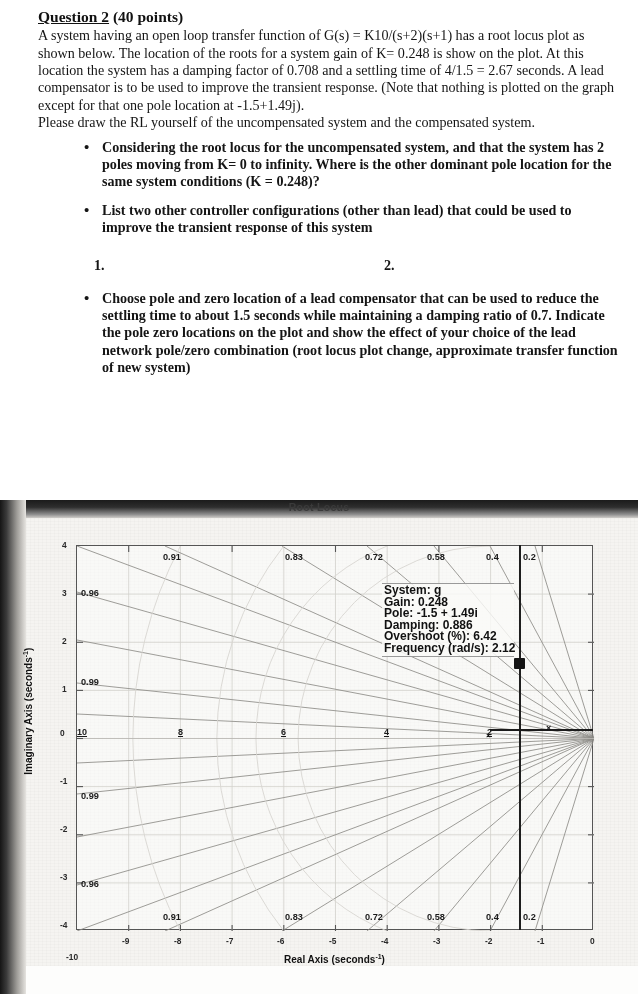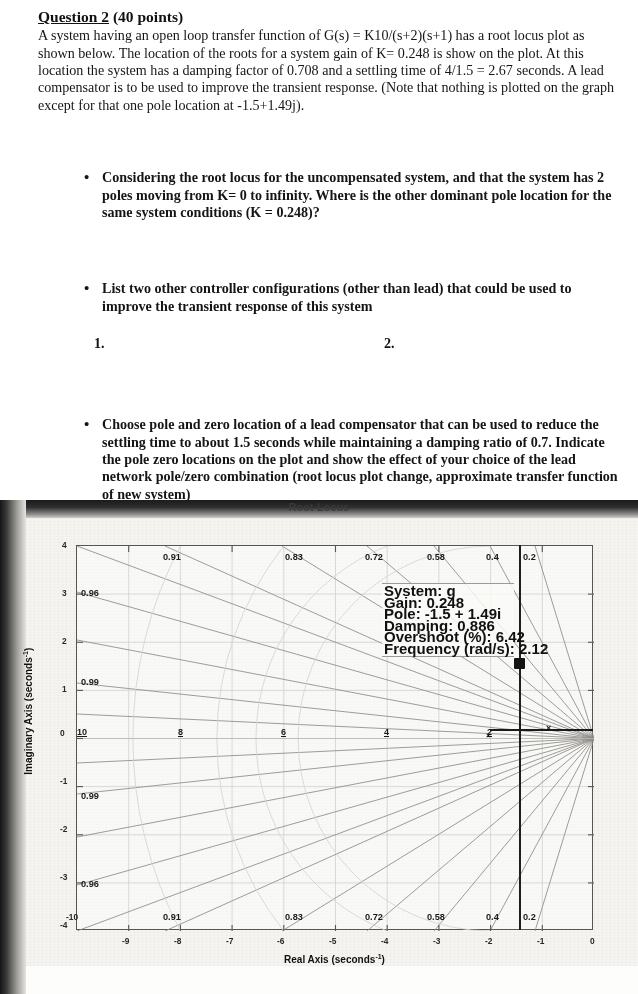--- a/index.html
+++ b/index.html
@@ -30,21 +30,20 @@
     font-weight:400;
   }
 
   ul.bl{ list-style:none; margin:0; padding:0; }
   ul.bl li{
     position:relative;
     padding-left:20px;
     margin-left:44px;
     font-size:14.1px; line-height:1.235; color:#151515;
     font-weight:600;
-    margin-top:48px;
   }
   ul.bl li:before{
     content:"\2022";
     position:absolute; left:2px; top:-1px;
     font-size:15px;
   }
   .spacer-sm{height:11px;}
   .spacer-xs{height:7px;}
   .spacer-md{height:16px;}
 
@@ -137,21 +136,21 @@
     font-family:"Liberation Sans", sans-serif;
     font-size:10px; font-weight:bold; color:#111;
     white-space:nowrap;
   }
 
   #datatip{
     position:absolute;
     left:382px; top:583px;
     width:128px;
     font-family:"Liberation Sans", sans-serif;
-    font-size:15px; font-weight:bold; color:#111;
+    font-size:12px; font-weight:bold; color:#111;
     line-height:11.6px;
     background:rgba(250,250,248,0.82);
     border-top:1px solid #9a9a9a;
     border-bottom:1px solid #9a9a9a;
     padding:1px 2px;
     z-index:6;
   }
   #datatip div{white-space:nowrap;}
 
   #marker{
@@ -184,20 +183,21 @@
 <div id="doc">
   <div id="doc-inner">
 
     <p class="q-title">
       <span class="uline">Question 2</span>
       <span>(40 points)</span>
     </p>
 
     <p class="para">A system having an open loop transfer function of G(s) = K10/(s+2)(s+1) has a root locus plot as shown below. The location of the roots for a system gain of K= 0.248 is show on the plot. At this location the system has a damping factor of 0.708 and a settling time of 4/1.5 = 2.67 seconds. A lead compensator is to be used to improve the transient response. (Note that nothing is plotted on the graph except for that one pole location at -1.5+1.49j).</p>
 
+    <p class="para">Please draw the RL yourself of the uncompensated system and the compensated system.</p>
 
     <div class="spacer-xs"></div>
 
     <ul class="bl">
       <li>Considering the root locus for the uncompensated system, and that the system has 2 poles moving from K= 0 to infinity. Where is the other dominant pole location for the same system conditions (K = 0.248)?</li>
       <div class="spacer-sm"></div>
       <li>List two other controller configurations (other than lead) that could be used to improve the transient response of this system</li>
     </ul>
 
     <div class="spacer-md"></div>
@@ -352,21 +352,21 @@
   <span class="ax-label" style="left:62px; top:40px;">4</span>
   <span class="ax-label" style="left:62px; top:88px;">3</span>
   <span class="ax-label" style="left:62px; top:136px;">2</span>
   <span class="ax-label" style="left:62px; top:184px;">1</span>
   <span class="ax-label" style="left:60px; top:228px;">0</span>
   <span class="ax-label" style="left:60px; top:276px;">-1</span>
   <span class="ax-label" style="left:60px; top:324px;">-2</span>
   <span class="ax-label" style="left:60px; top:372px;">-3</span>
   <span class="ax-label" style="left:60px; top:420px;">-4</span>
 
-  <span class="ax-label" style="left:66px;  top:412px;">-10</span>
+  <span class="ax-label" style="left:66px;  top:452px;">-10</span>
   <span class="ax-label" style="left:122px; top:436px;">-9</span>
   <span class="ax-label" style="left:174px; top:436px;">-8</span>
   <span class="ax-label" style="left:226px; top:436px;">-7</span>
   <span class="ax-label" style="left:277px; top:436px;">-6</span>
   <span class="ax-label" style="left:329px; top:436px;">-5</span>
   <span class="ax-label" style="left:381px; top:436px;">-4</span>
   <span class="ax-label" style="left:433px; top:436px;">-3</span>
   <span class="ax-label" style="left:485px; top:436px;">-2</span>
   <span class="ax-label" style="left:537px; top:436px;">-1</span>
   <span class="ax-label" style="left:590px; top:436px;">0</span>

